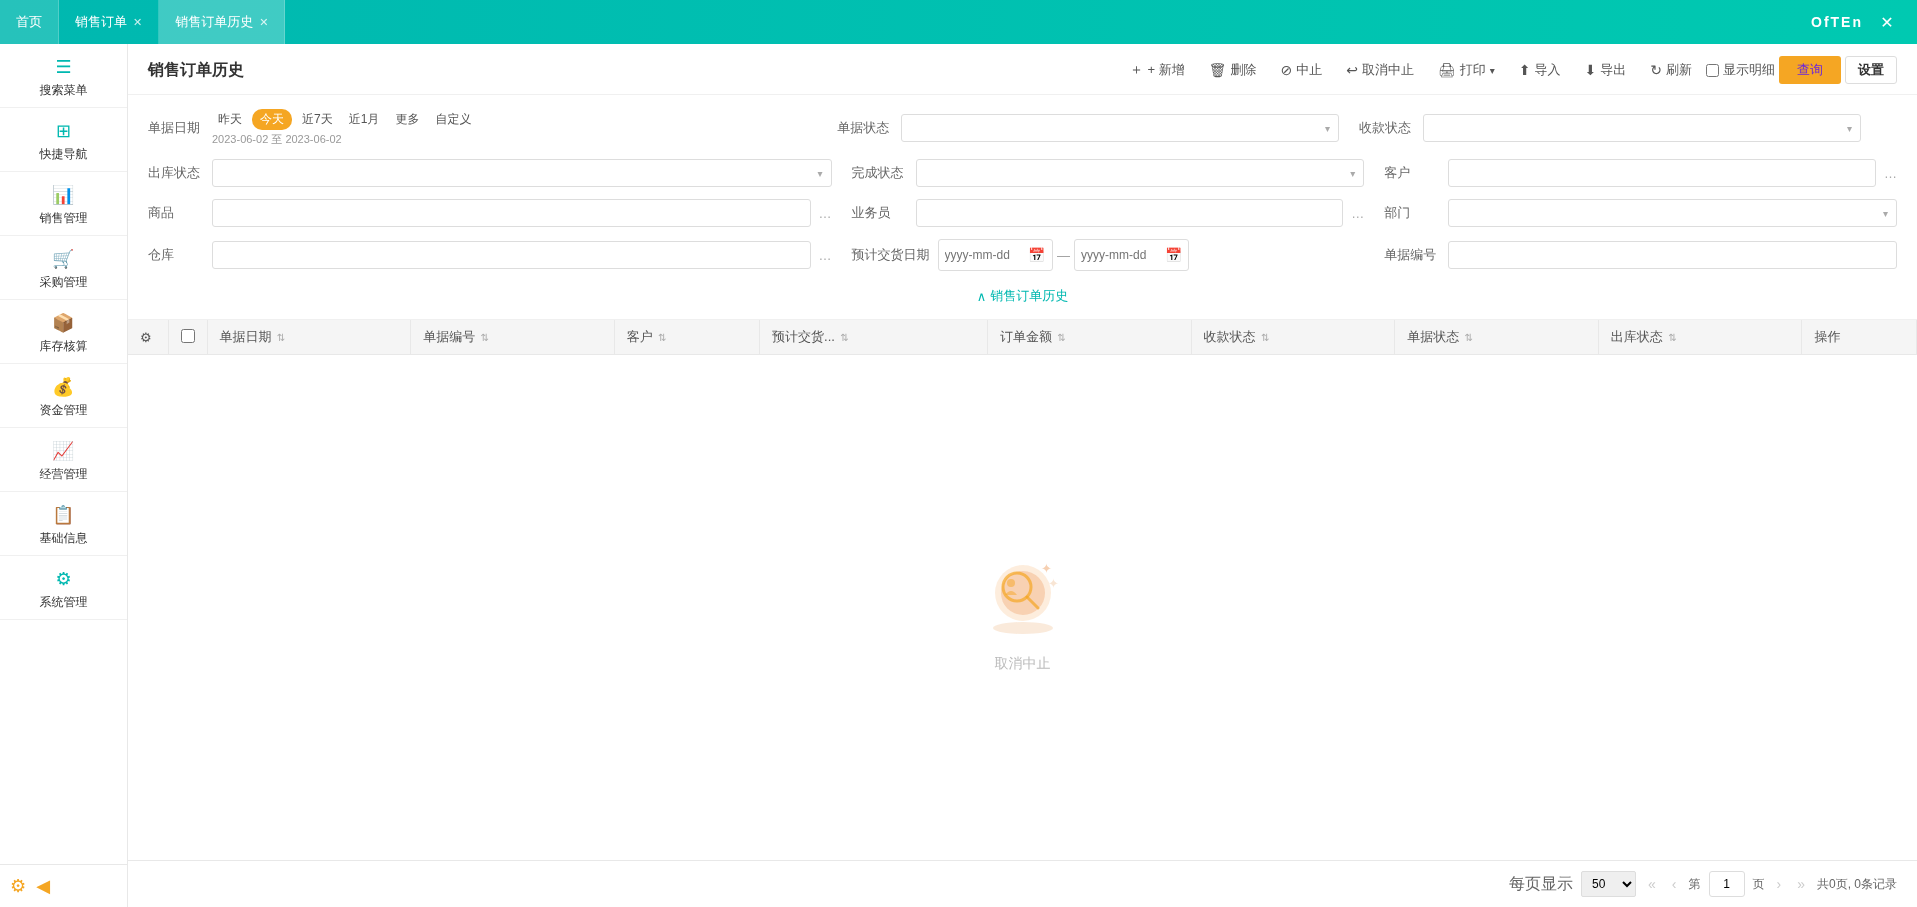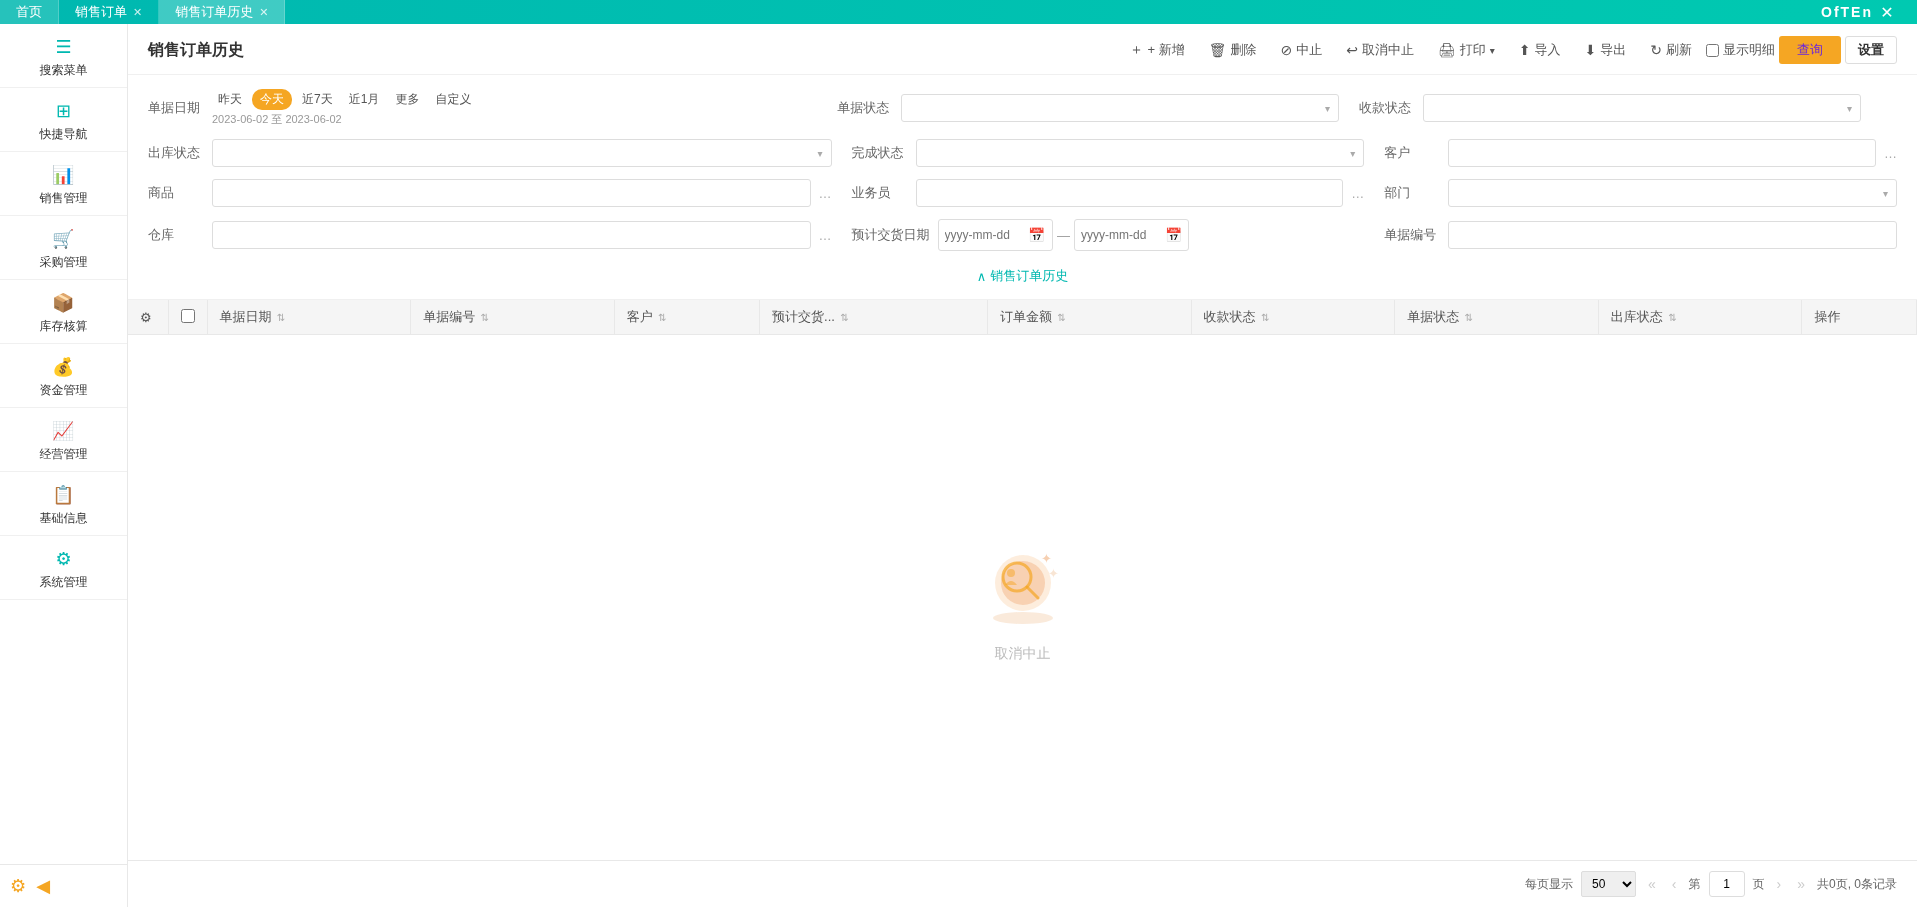--- a/index.html
+++ b/index.html
@@ -1,20 +1,20 @@
 <!DOCTYPE html>
 <html><head>
   <meta charset="utf-8">
   <style>
     * { box-sizing: border-box; margin: 0; padding: 0; font-family: "Microsoft YaHei", sans-serif; font-size: 13px; }
     body { display: flex; flex-direction: column; height: 907px; width: 1917px; overflow: hidden; background: #f0f2f5; }
 
     
     .top-bar {
-      height: 24px;
+      height: 44px;
       background: linear-gradient(90deg, #00b8b0, #00c9b1);
       display: flex;
       align-items: center;
       padding: 0 0;
       flex-shrink: 0;
       position: relative;
     }
     .top-bar-tabs {
       display: flex;
       align-items: stretch;
@@ -40,20 +40,21 @@
     }
     .top-tab .close-icon {
       font-size: 11px;
       color: rgba(255,255,255,0.8);
       line-height: 1;
     }
     .top-bar-right {
       display: flex;
       align-items: center;
       padding: 0 16px;
+      gap: 10px;
       color: #fff;
       font-size: 12px;
     }
     .brand-text {
       color: #fff;
       font-size: 14px;
       font-weight: bold;
       letter-spacing: 2px;
     }
     .top-close-btn {
@@ -366,21 +367,21 @@
     .table-footer {
       display: flex;
       align-items: center;
       justify-content: flex-end;
       padding: 10px 20px;
       border-top: 1px solid #e8e8e8;
       gap: 8px;
       flex-shrink: 0;
       background: #fff;
     }
-    .per-page-label { color: #666; font-size: 12px; }
+    .per-page-label { color: #666; font-size: 16px; }
     .per-page-select {
       border: 1px solid #ddd;
       border-radius: 2px;
       padding: 2px 6px;
       font-size: 12px;
       height: 26px;
     }
     .page-nav-btn {
       border: none;
       background: none;

